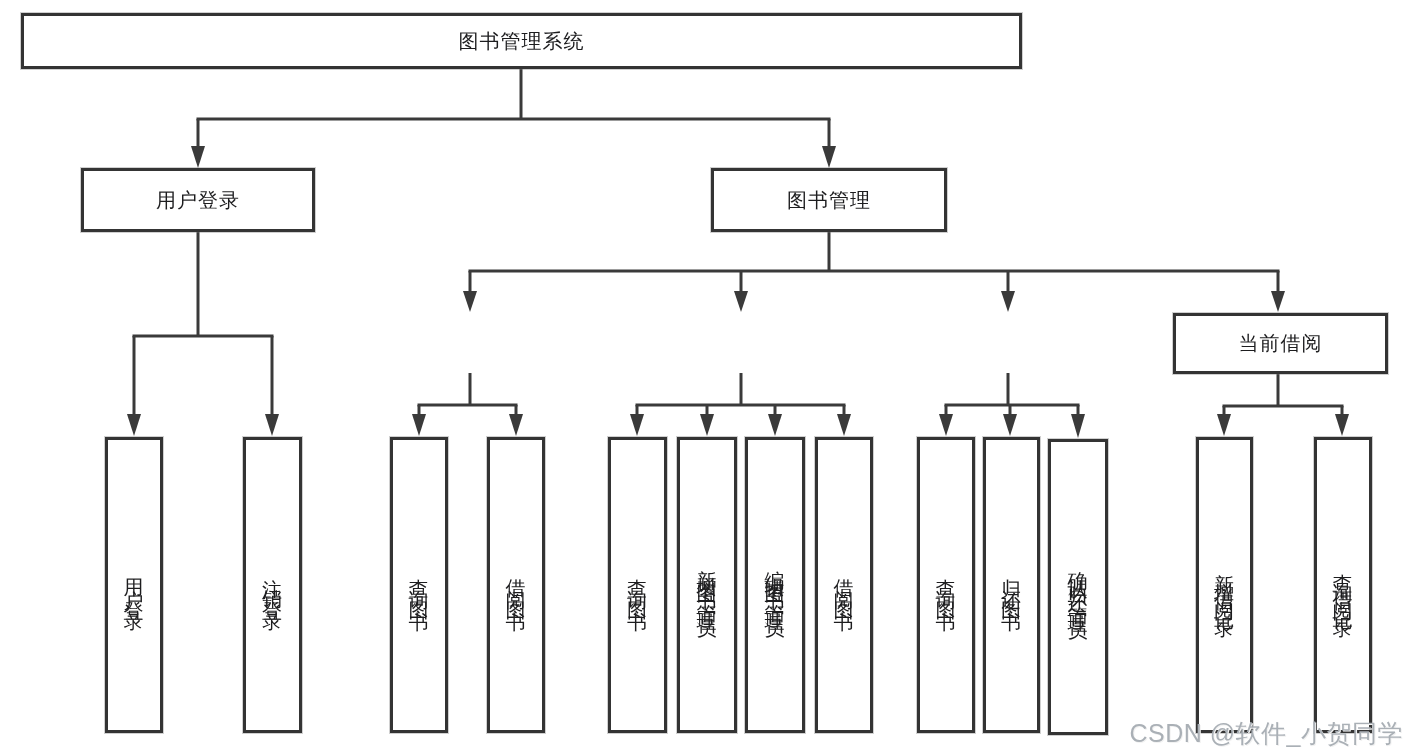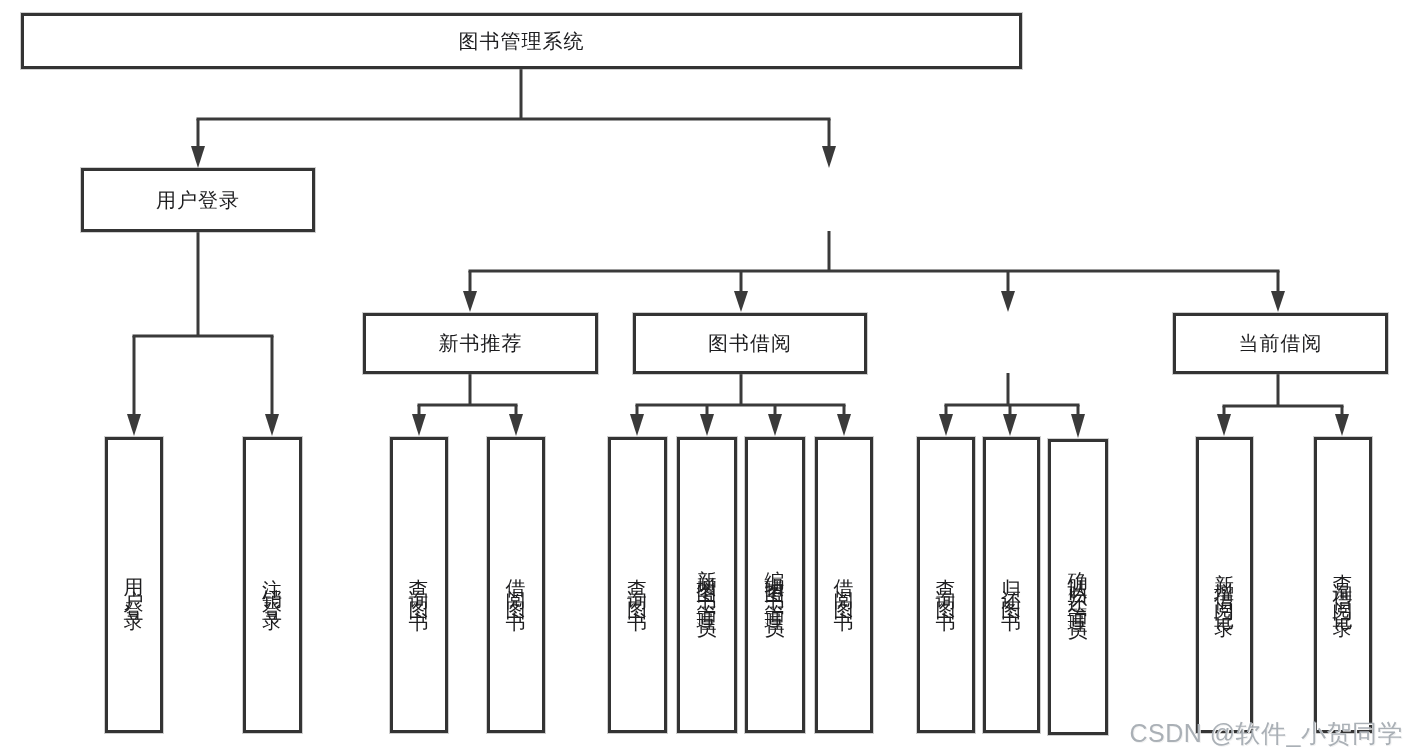--- a/index.html
+++ b/index.html
@@ -105,27 +105,24 @@
     <polygon points="1335,414 1349,414 1342,436" stroke="none"></polygon>
   </svg>
 
   <div class="box hbox" style="left:21px;top:13px;width:1001px;height:56px;">
     <span>图书管理系统</span>
   </div>
 
   <div class="box hbox" style="left:81px;top:168px;width:234px;height:64px;">
     <span>用户登录</span>
   </div>
+  <div class="box hbox" style="left:711px;top:168px;width:236px;height:64px;">
+    <span>图书管理</span>
+  </div>
 
-  <div class="box hbox" style="left:363px;top:313px;width:235px;height:61px;">
-    <span>新书推荐</span>
-  </div>
-  <div class="box hbox" style="left:633px;top:313px;width:234px;height:61px;">
-    <span>图书借阅</span>
-  </div>
   <div class="box hbox" style="left:1173px;top:313px;width:215px;height:61px;">
     <span>当前借阅</span>
   </div>
 
   <div class="box vbox ls4" style="left:105px;top:437px;width:58px;height:296px;">
     <span>用户登录</span>
   </div>
   <div class="box vbox ls4" style="left:243px;top:437px;width:59px;height:296px;">
     <span>注销登录</span>
   </div>

